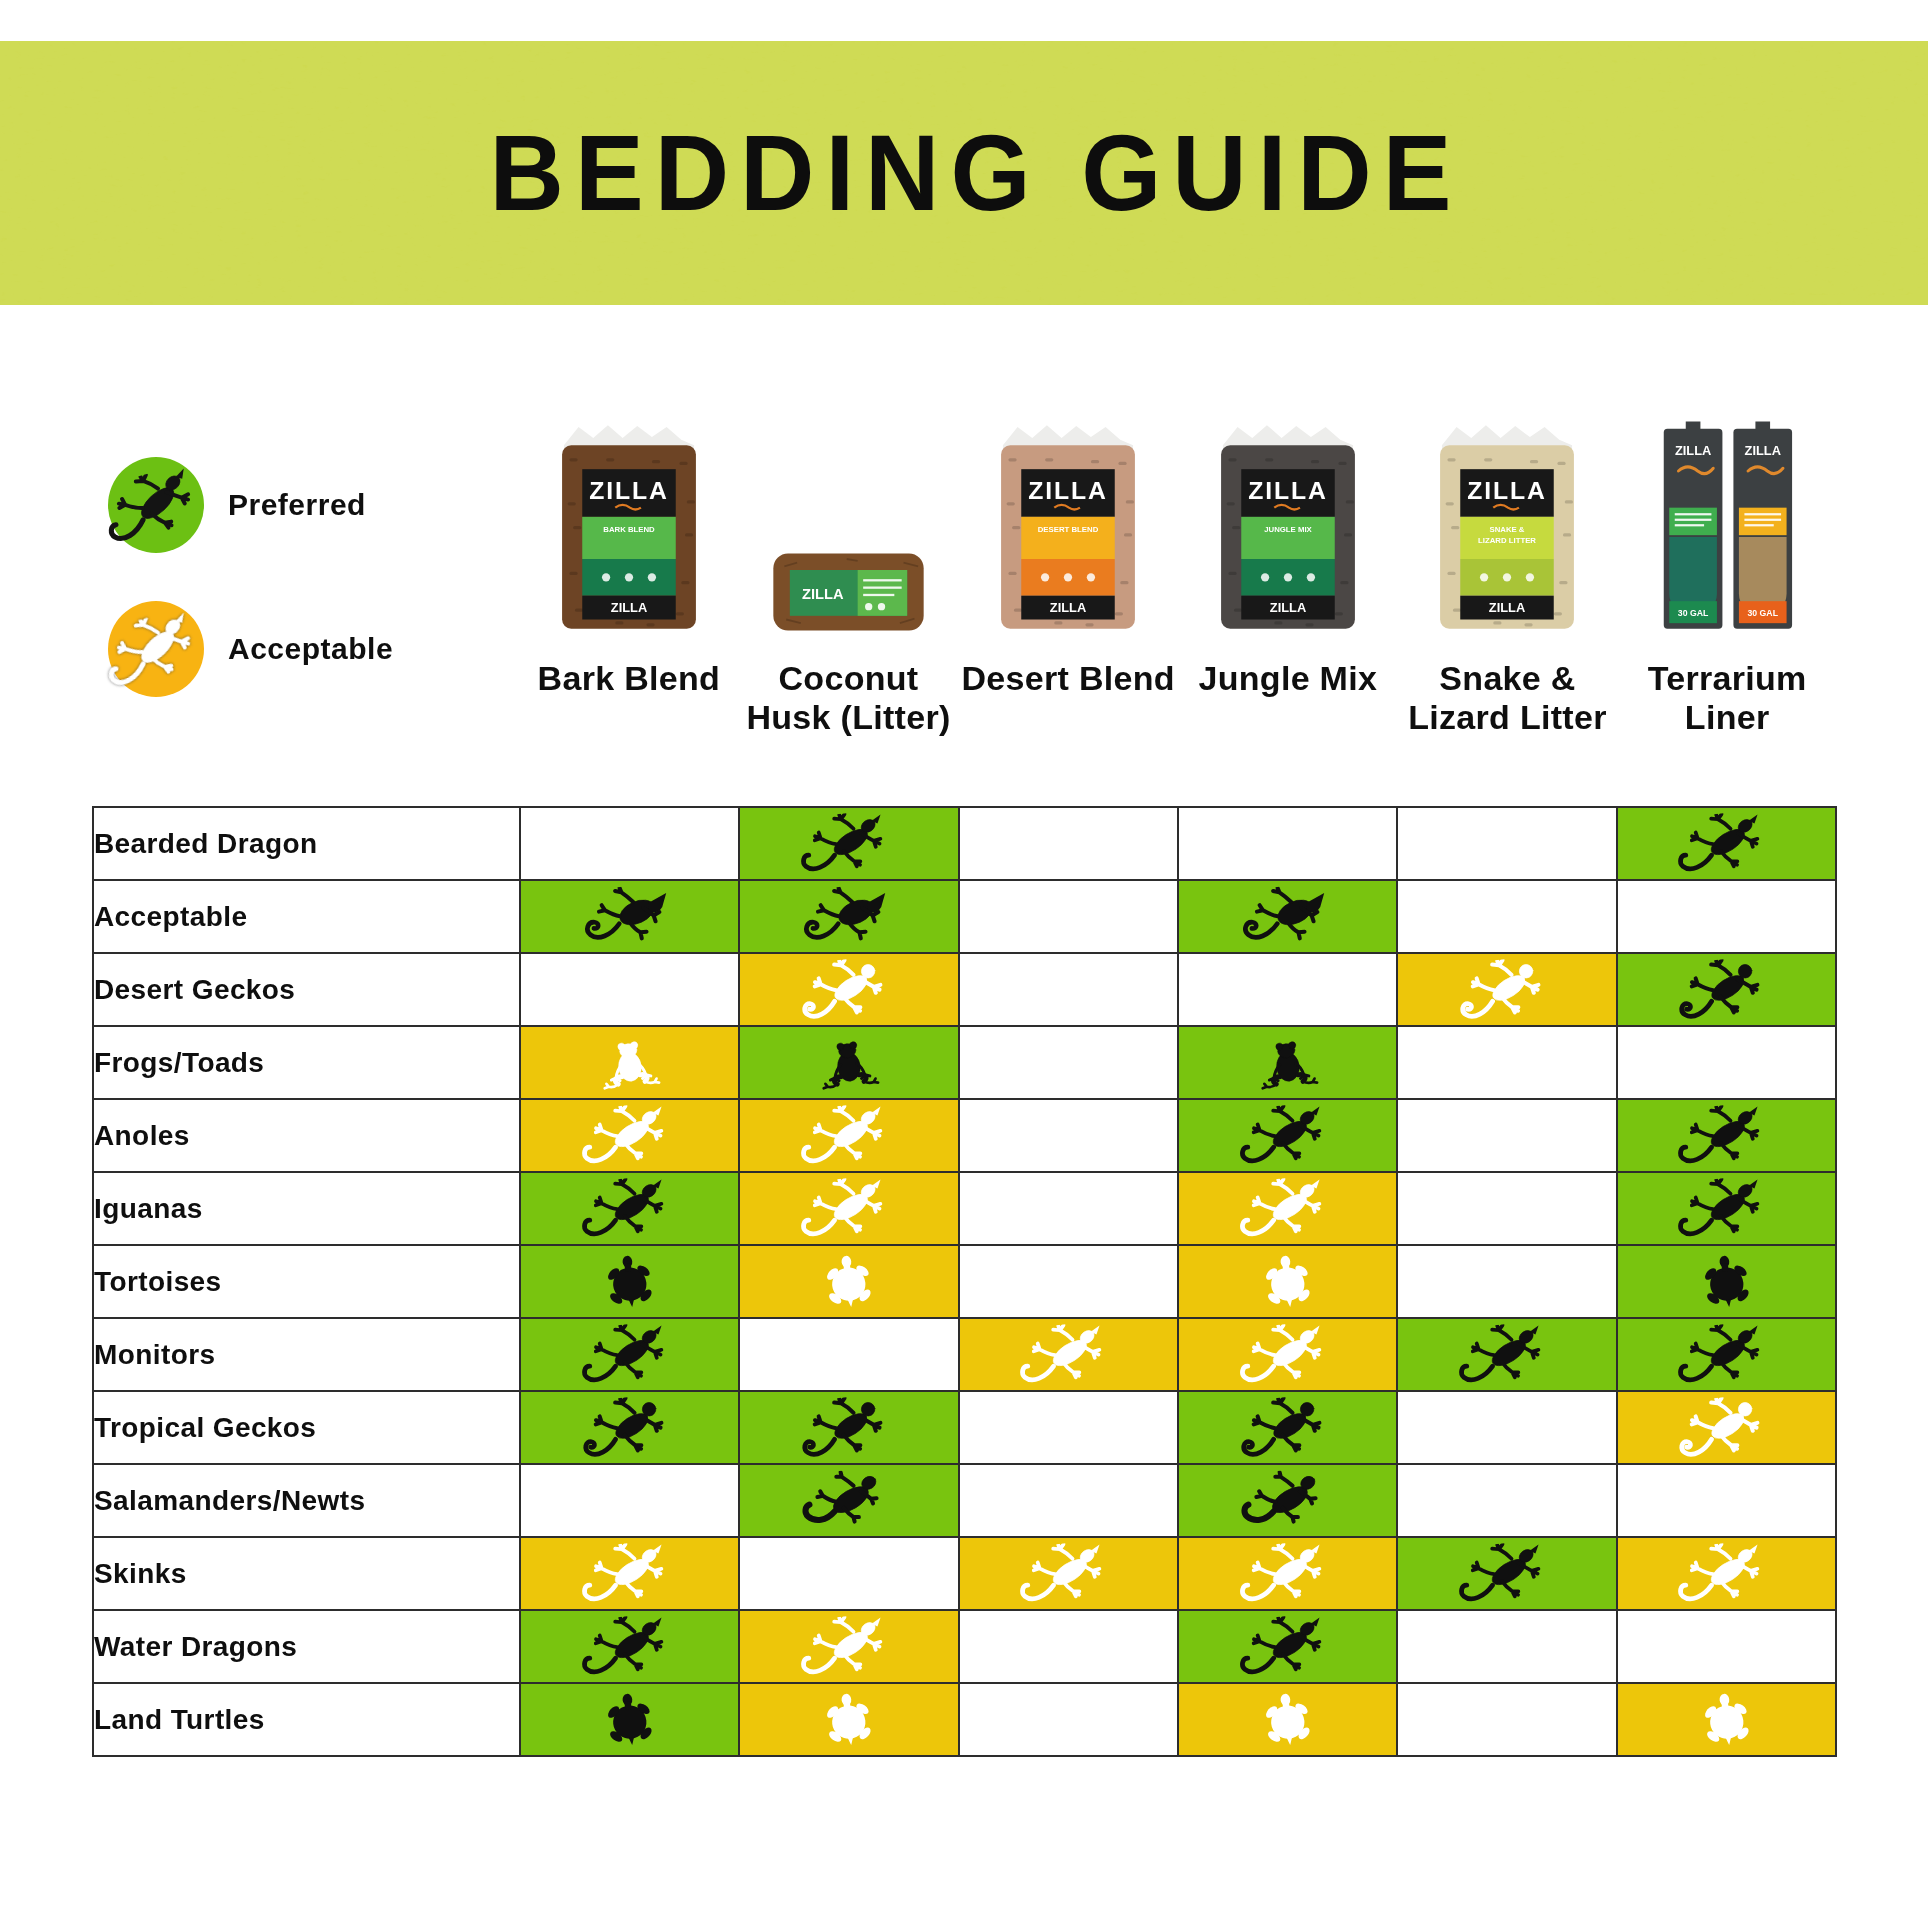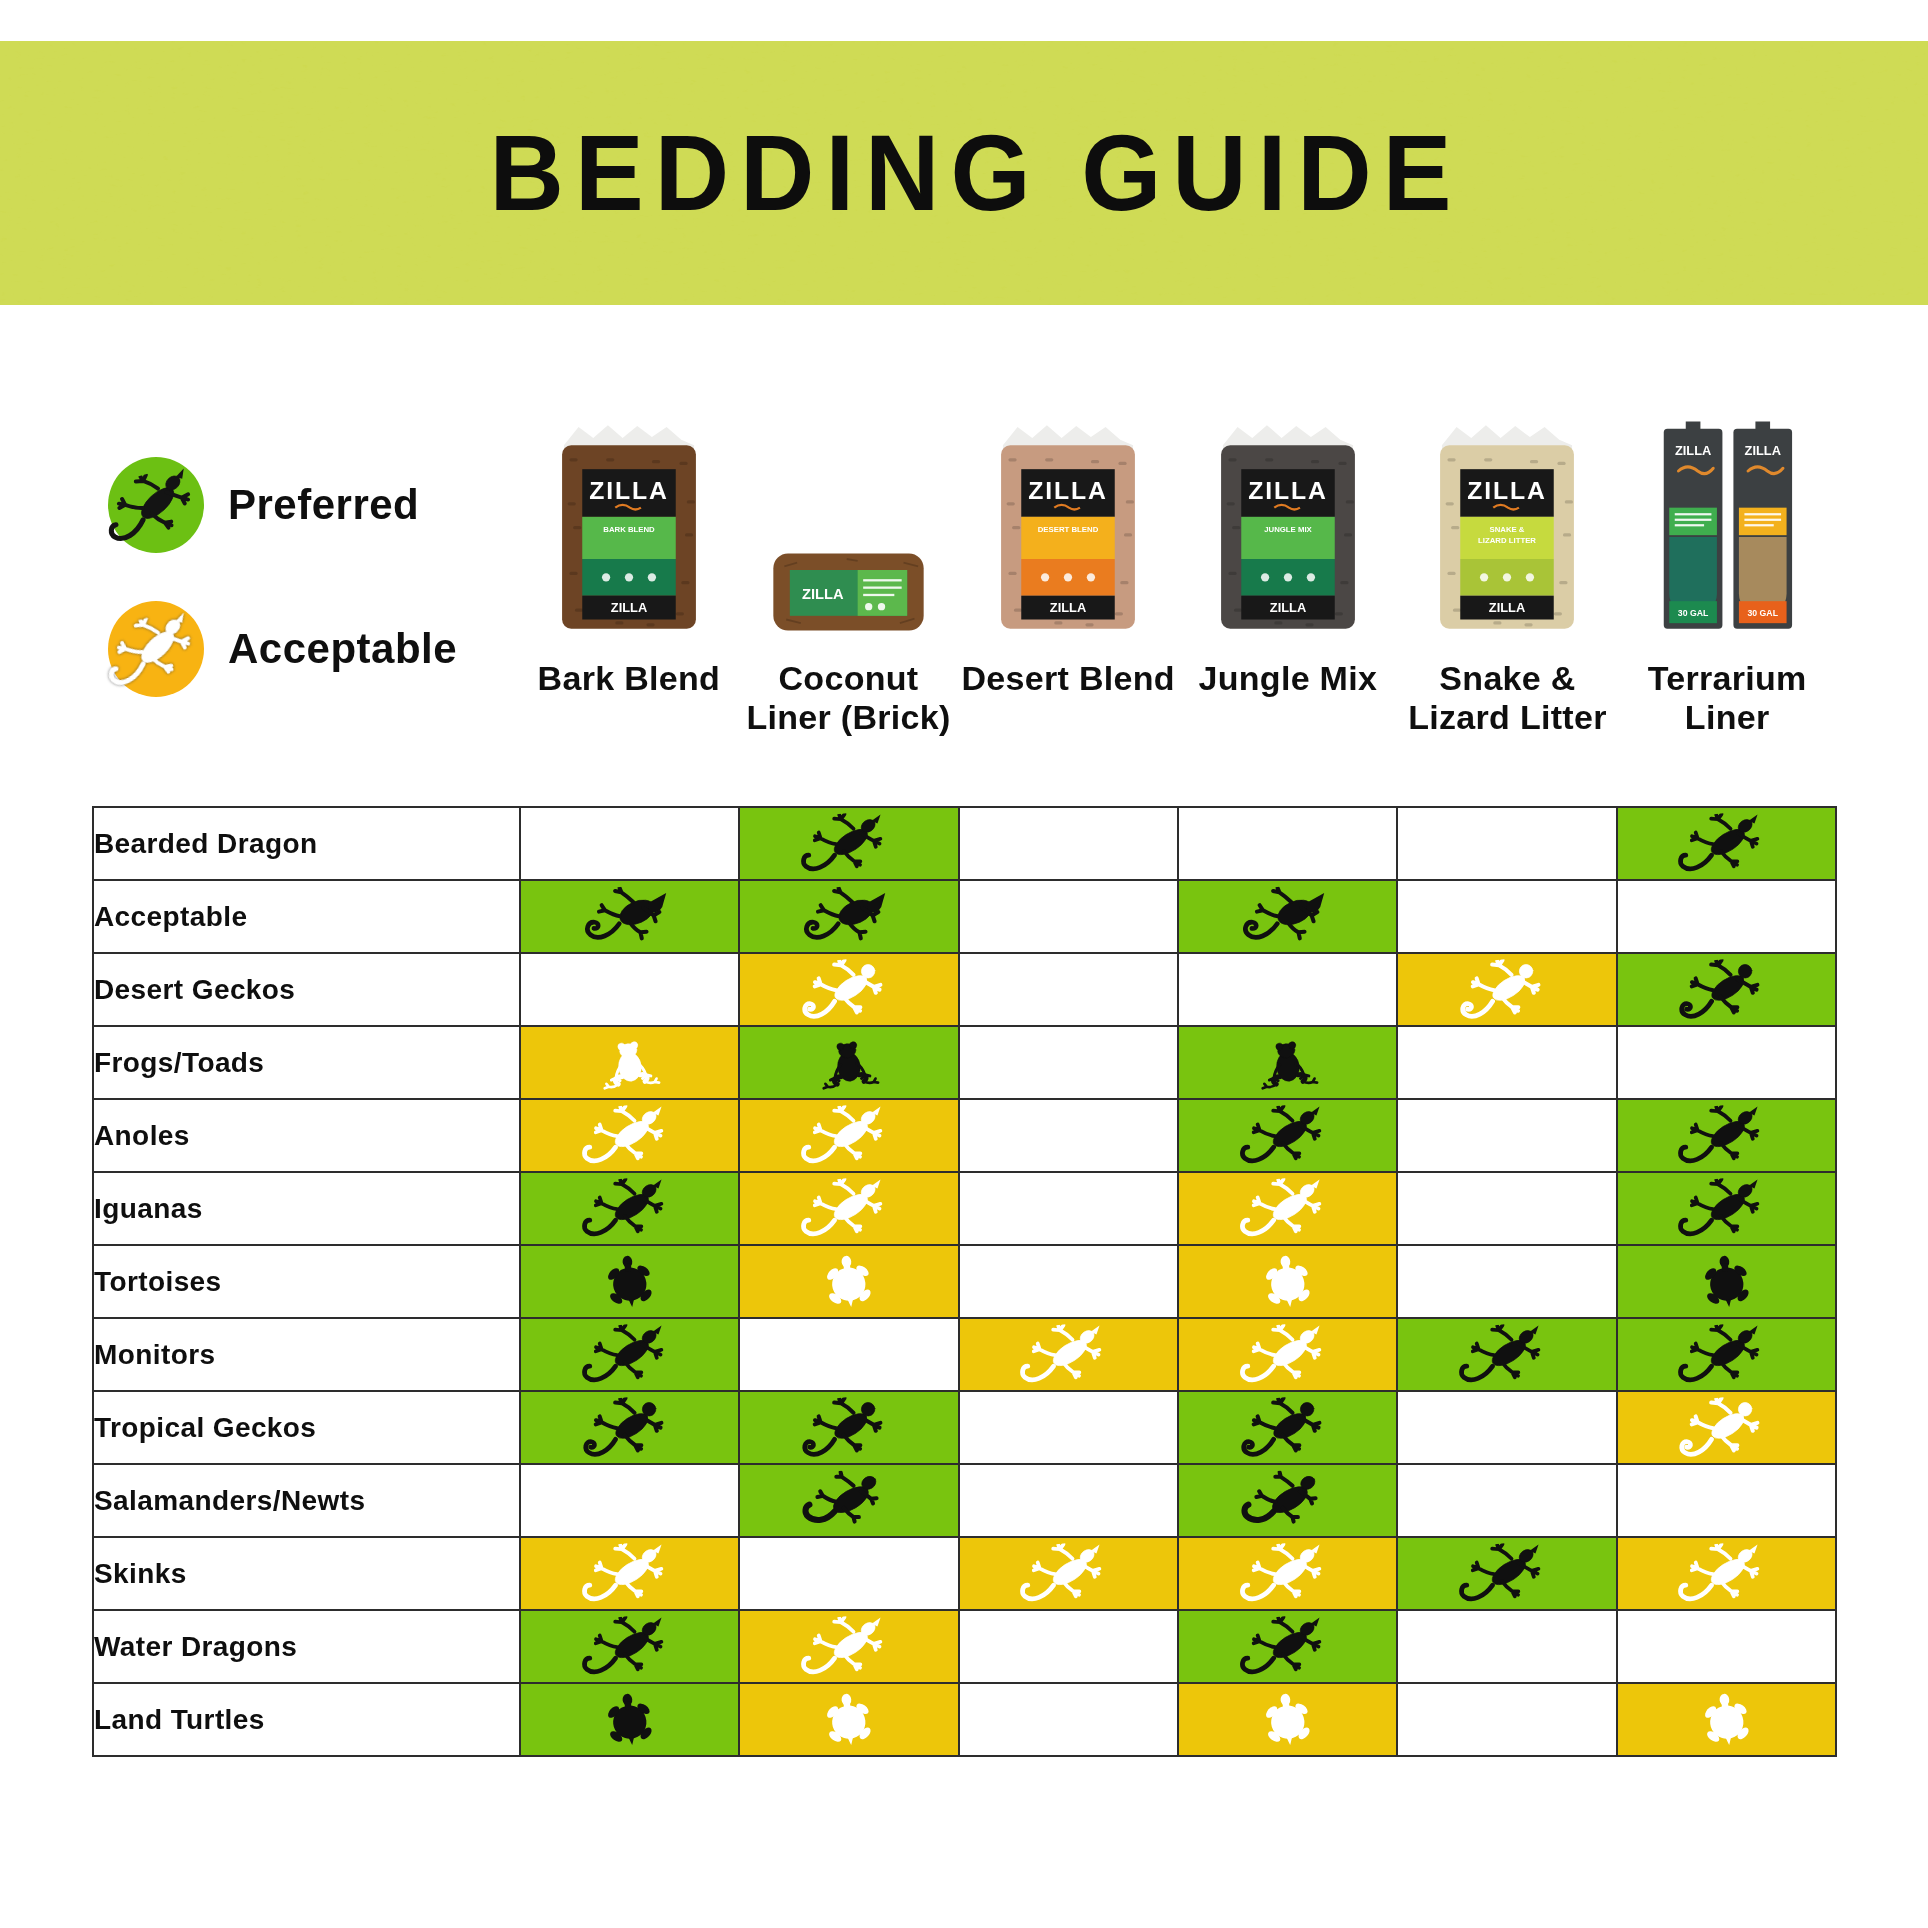--- a/index.html
+++ b/index.html
@@ -10,21 +10,21 @@
   .banner .noise{position:absolute;inset:0;width:100%;height:100%;display:block;}
   .banner .title{position:absolute;inset:0;display:flex;align-items:center;justify-content:center;
      margin:0;font-size:103px;font-weight:bold;letter-spacing:11px;color:#0d0d0d;
      transform:scaleY(1.05);}
   
   .legend{position:absolute;left:108px;top:457px;width:413px;}
   .legend-item{display:flex;align-items:center;margin-bottom:48px;}
   .legend-badge{width:96px;height:96px;border-radius:50%;flex:0 0 auto;
      display:flex;align-items:center;justify-content:center;overflow:visible;}
   .legend-badge .sil{width:108px;height:66px;transform:rotate(-16deg);overflow:visible;}
-  .legend-label{font-size:42px;font-weight:bold;margin-left:24px;letter-spacing:0.5px;}
+  .legend-label{font-size:30px;font-weight:bold;margin-left:24px;letter-spacing:0.5px;}
   .badge-acceptable .sil{filter:drop-shadow(0 0 1.4px rgba(40,40,40,.65));}
   
   .products{position:absolute;left:519px;top:415px;width:1318px;
      display:grid;grid-template-columns:repeat(6,1fr);}
   .product-col{display:flex;flex-direction:column;align-items:center;}
   .product-art{height:222px;display:flex;align-items:center;justify-content:center;}
   .product-name{margin-top:22px;font-size:34px;font-weight:bold;line-height:1.16;
      text-align:center;letter-spacing:0.3px;}
   svg text{font-family:"Liberation Sans",sans-serif;font-weight:bold;}
   
@@ -229,21 +229,21 @@
               <rect x="106" y="178" width="42" height="2.5"></rect>
               <rect x="106" y="186" width="42" height="2.5"></rect>
               <rect x="106" y="194" width="34" height="2.5"></rect>
               <circle cx="112" cy="208" r="4"></circle>
               <circle cx="126" cy="208" r="4"></circle>
             </g>
   </svg>
         </div>
     <div class="product-name">
           <div>Coconut</div>
-          <div>Liner (Brick)</div>
+          <div>Husk (Litter)</div>
         </div>
       </div>
       <div class="product-col">
         <div class="product-art">
           <svg class="pkg" width="156" height="220" viewBox="0 0 170 240">
     <path d="M14 32 L30 12 46 24 62 10 78 24 94 11 110 23 126 12 142 26 156 32 156 44 14 44 Z" fill="#ededeb"></path>
     <rect x="12" y="32" width="146" height="200" rx="10" fill="#c79b80"></rect>
             <g fill="#000" opacity=".16">
               <rect x="20" y="46" width="9" height="3.5" rx="1.7"></rect>
               <rect x="140" y="50" width="9" height="3.5" rx="1.7"></rect>

